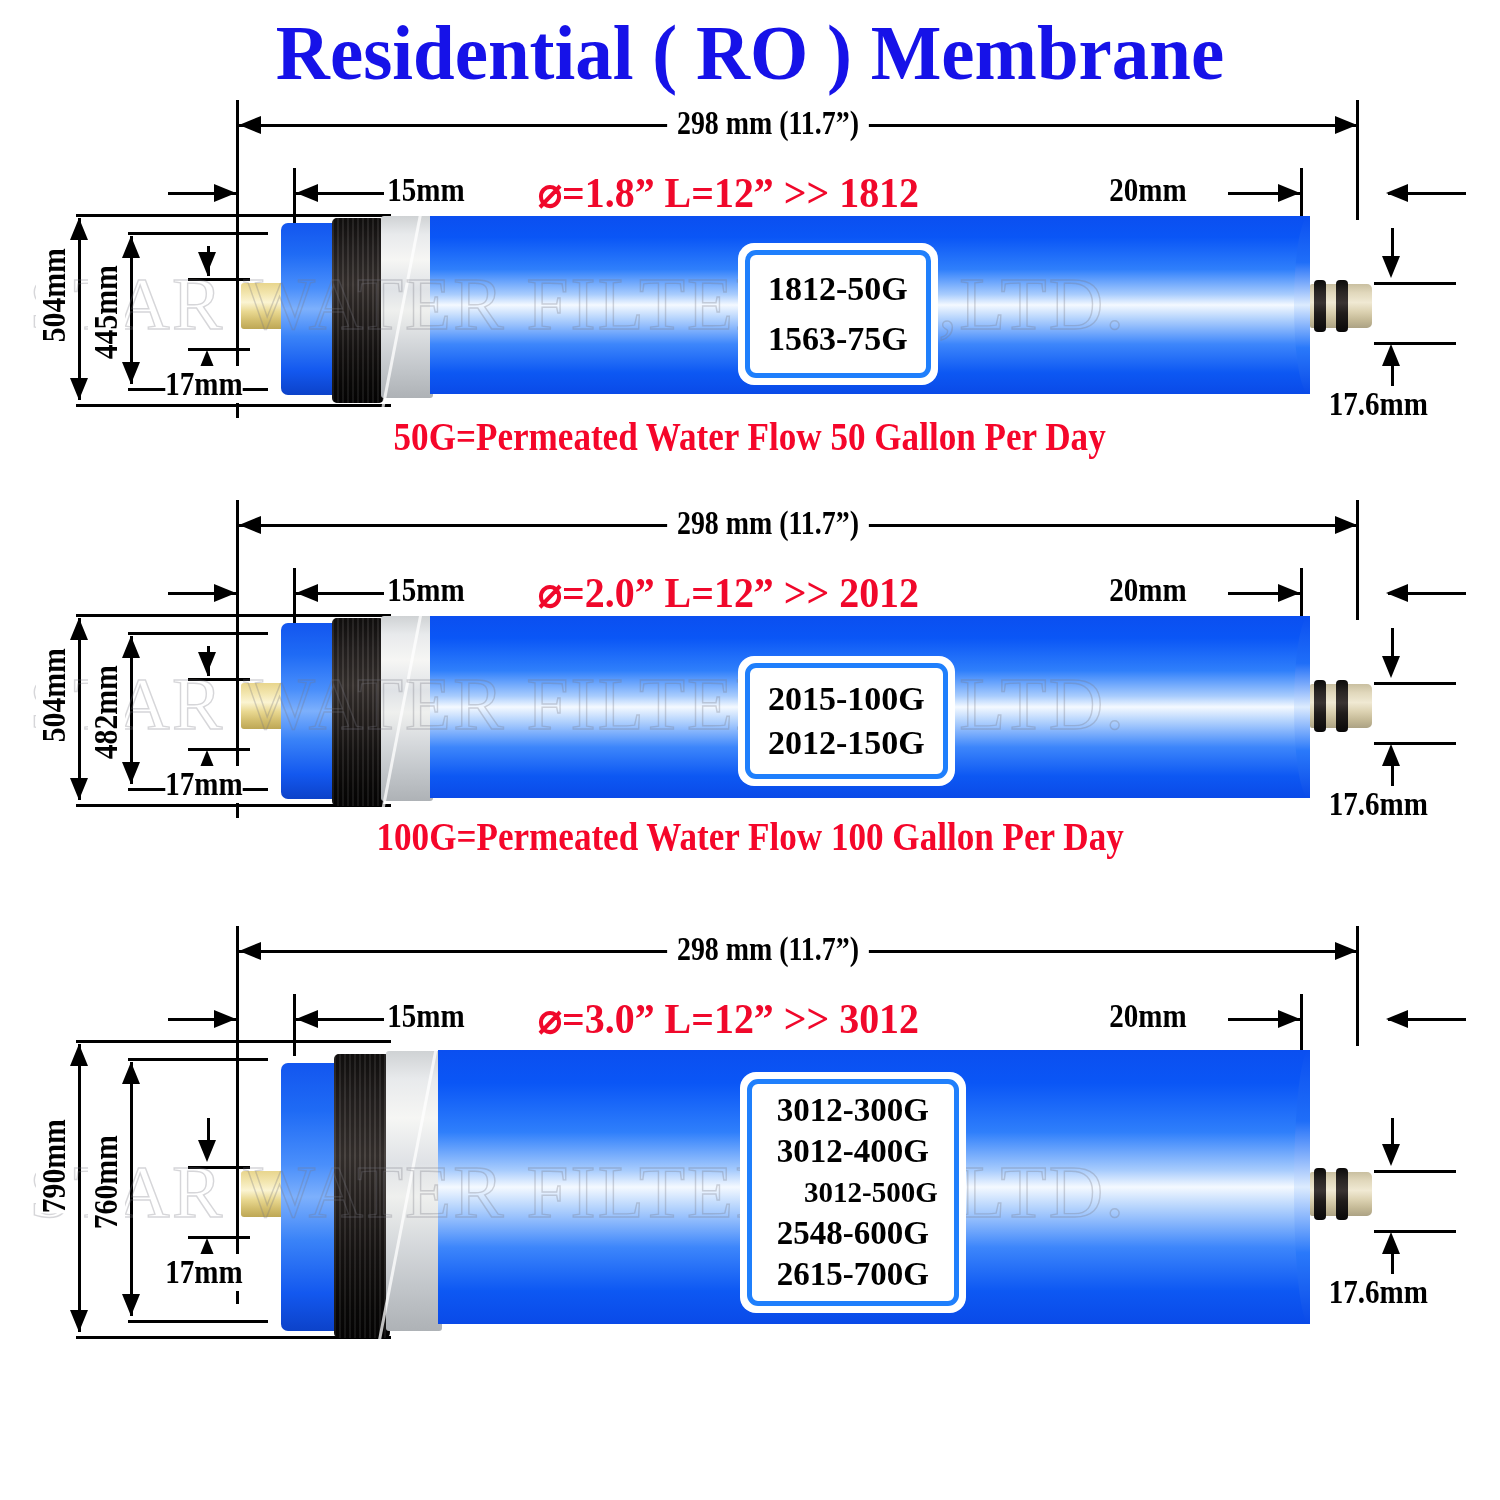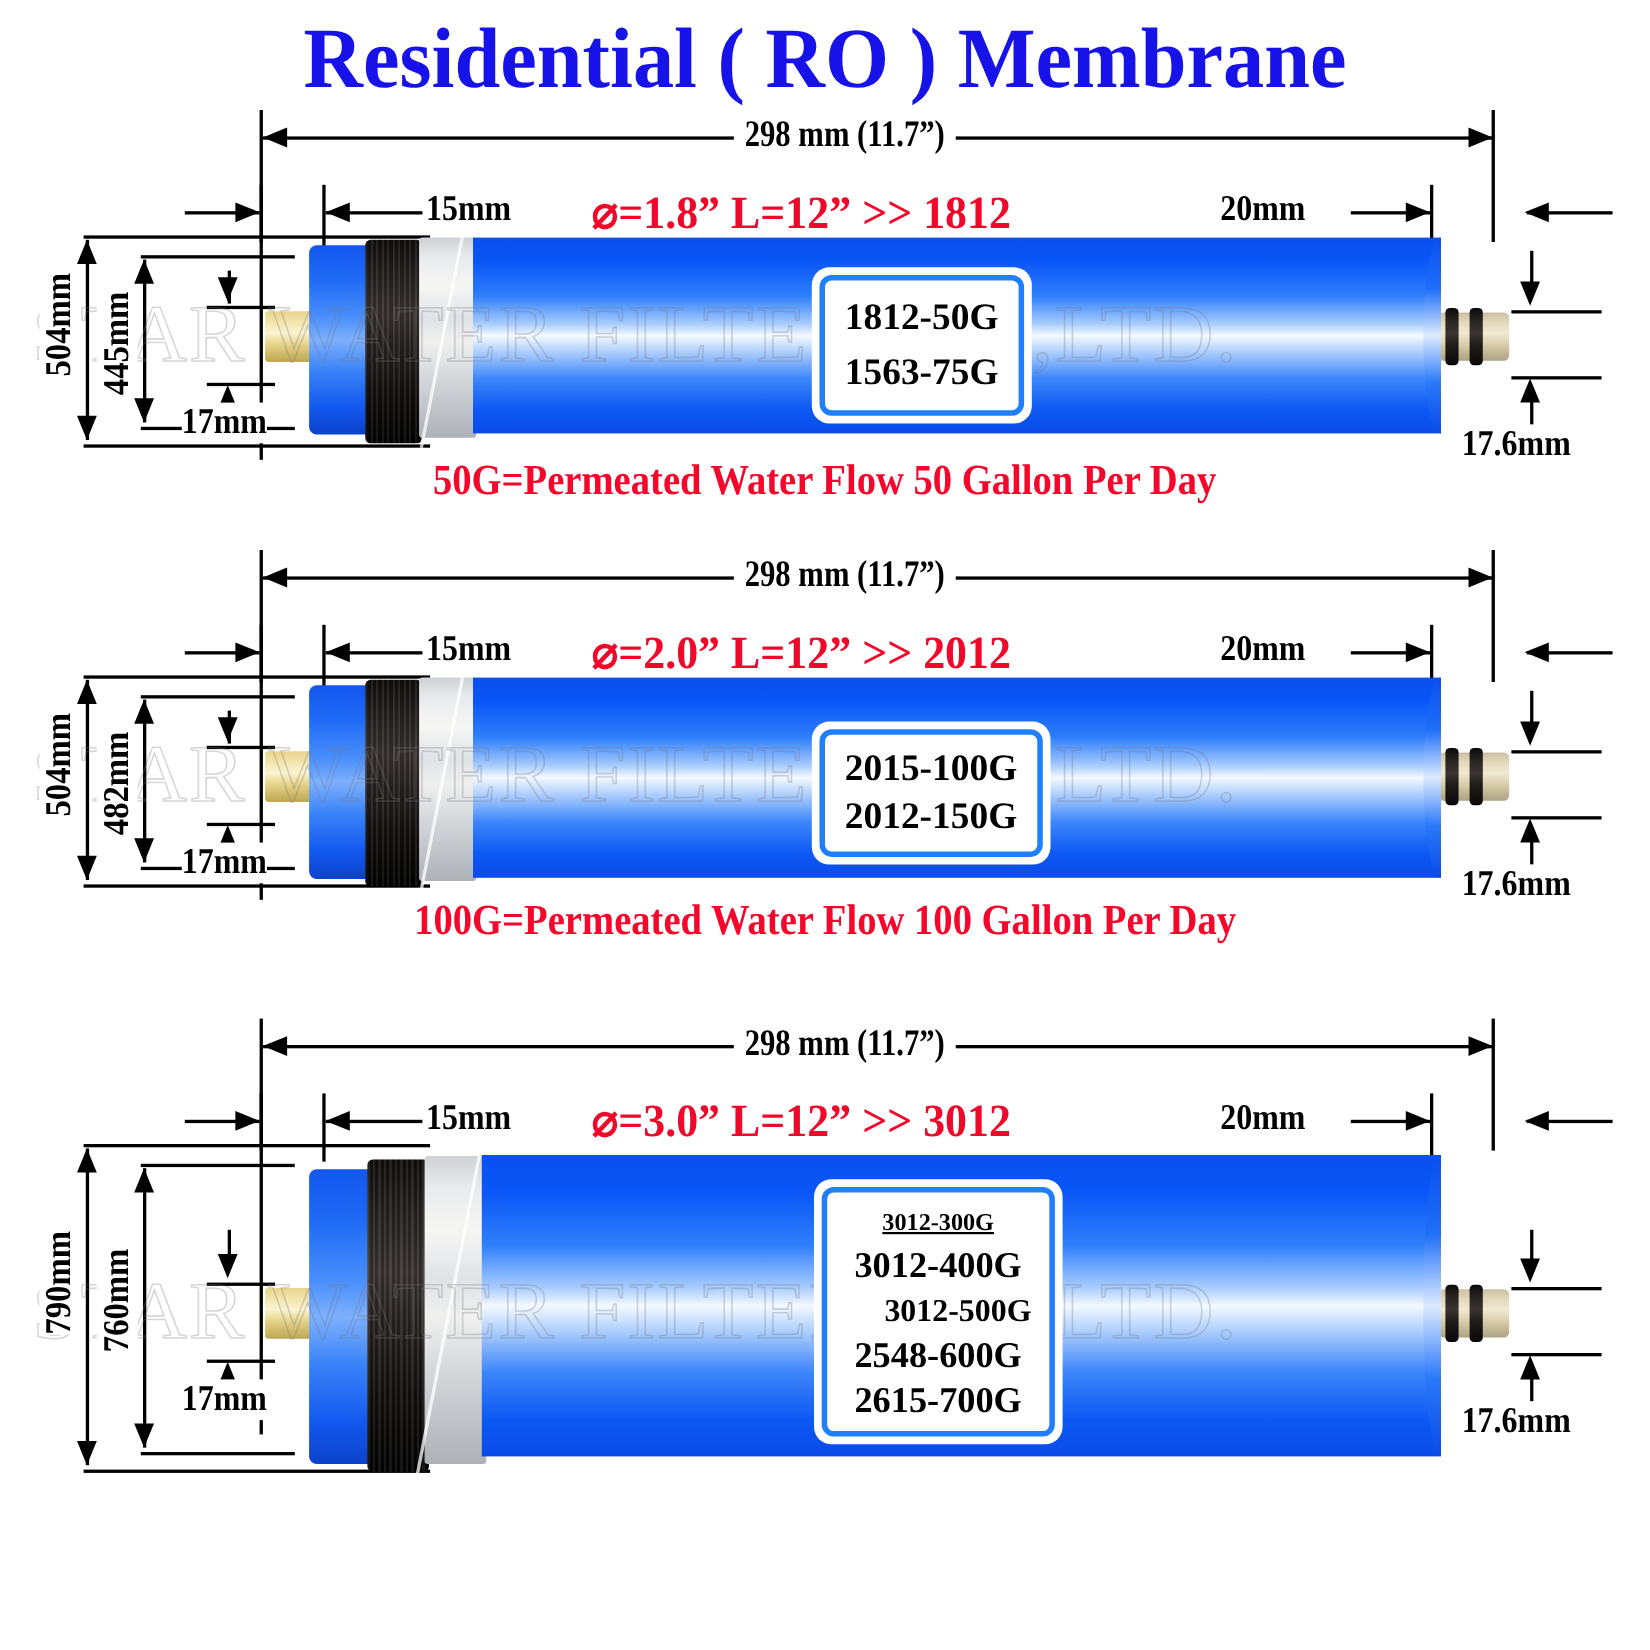--- a/index.html
+++ b/index.html
@@ -428,21 +428,21 @@
       </div>
       <div class="conn-base" style="left:1310px; top:354px; width:62px; height:44px;"></div>
       <div class="oring" style="left:1314px; top:350px; width:12px; height:52px;"></div>
       <div class="oring" style="left:1336px; top:350px; width:12px; height:52px;"></div>
     </div>
 
     <div class="dia-text" style="left:528px; top:176px;">⌀=3.0” L=12” &gt;&gt; 3012</div>
 
     <div class="model-box" style="left:740px; top:254px;">
       <div class="model-inner" style="padding:6px 16px;">
-        <div class="model-line" style="font-size:22px;line-height:41px;text-decoration:underline;">3012-300G</div>
+        <div class="model-line" style="font-size:33px;line-height:41px;">3012-300G</div>
         <div class="model-line" style="font-size:33px;line-height:41px;">3012-400G</div>
         <div class="model-line" style="font-size:29px;line-height:41px;margin-left:36px;">3012-500G</div>
         <div class="model-line" style="font-size:33px;line-height:41px;">2548-600G</div>
         <div class="model-line" style="font-size:33px;line-height:41px;">2615-700G</div>
       </div>
     </div>
 
   </div>
 
 </div>

